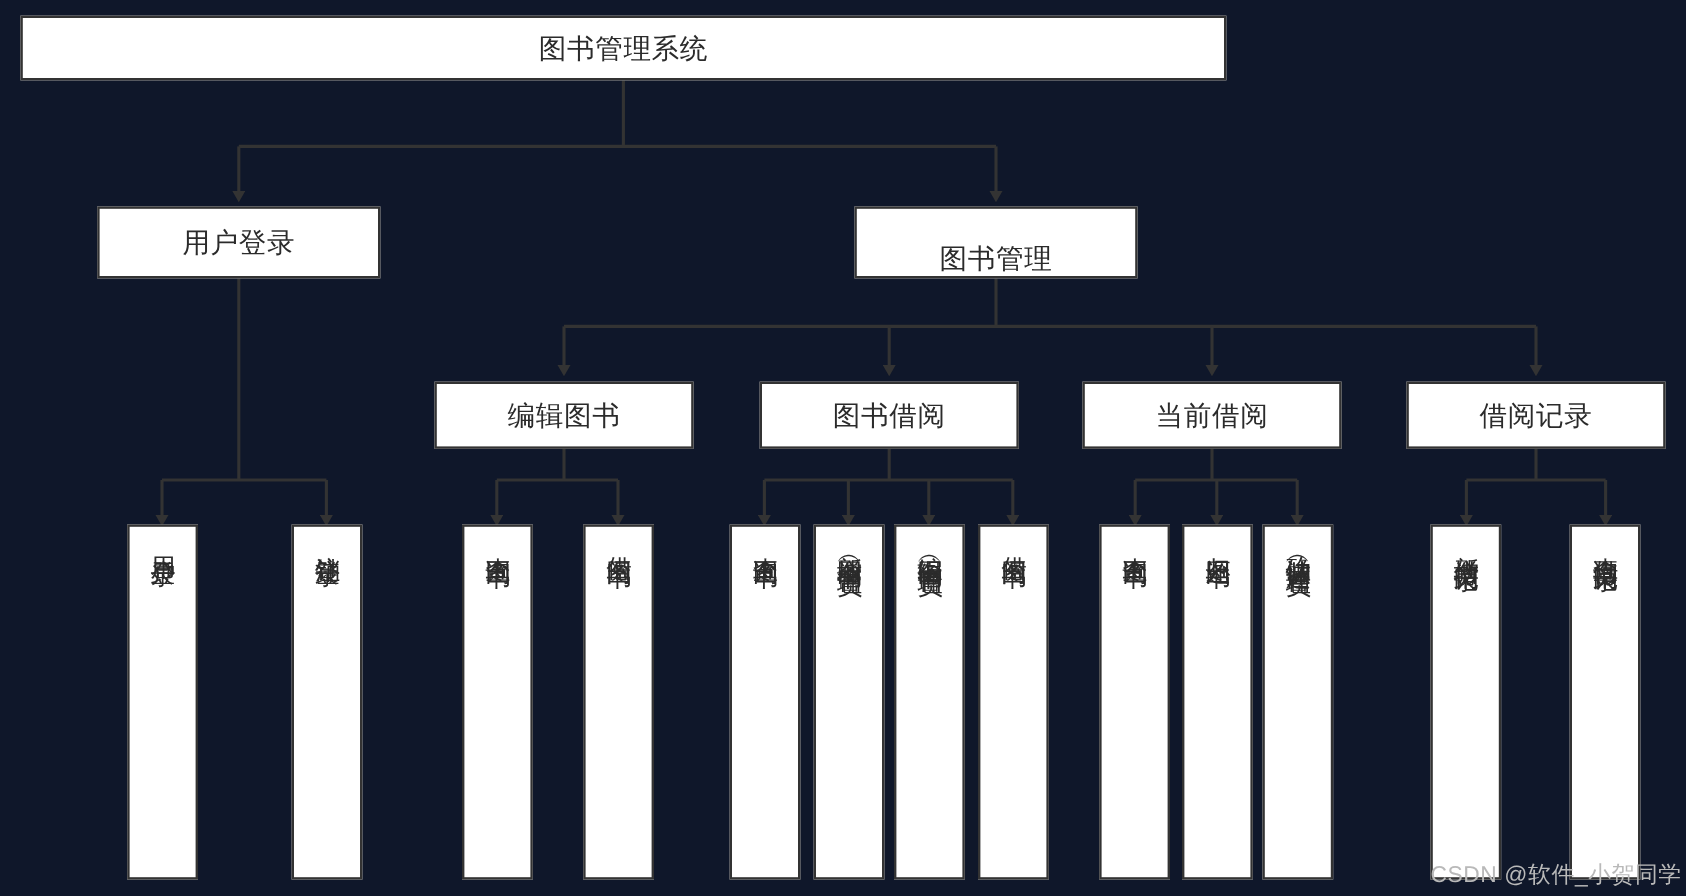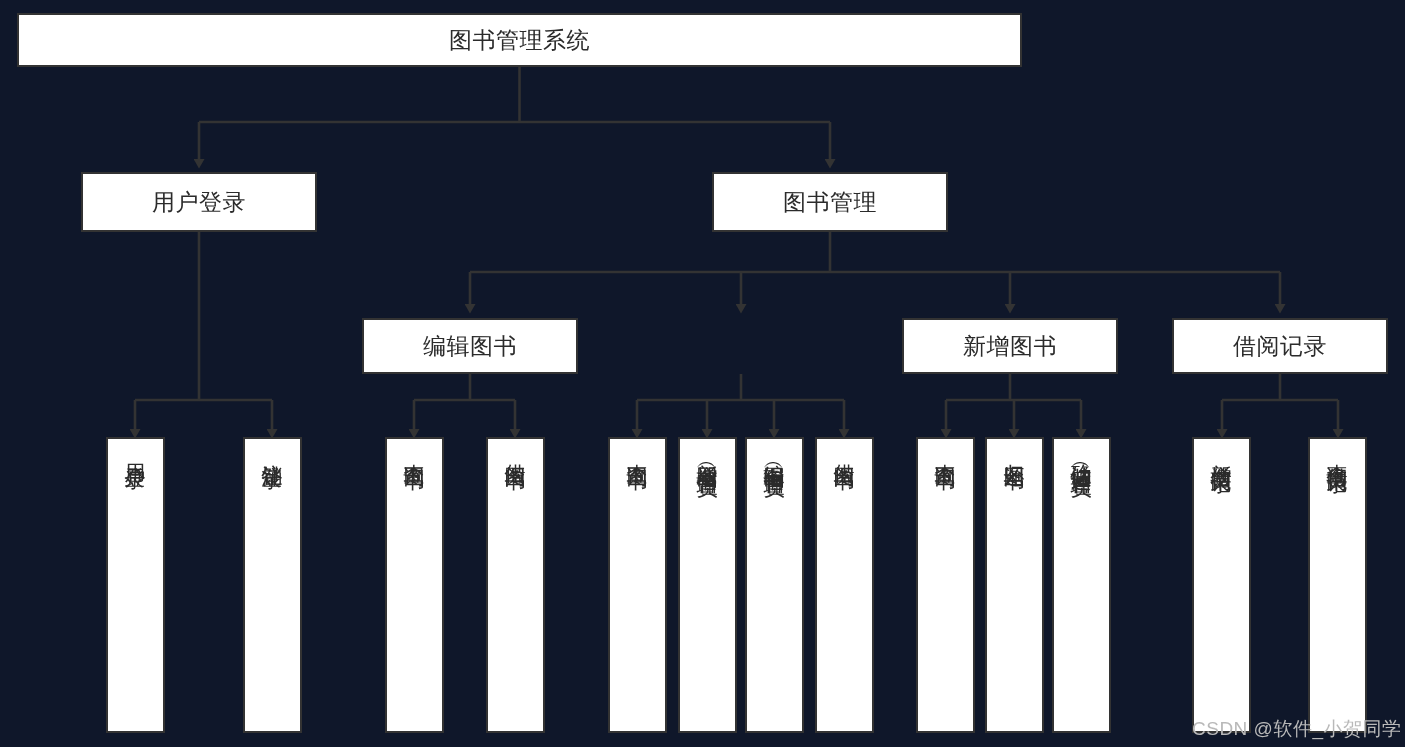--- a/index.html
+++ b/index.html
@@ -131,29 +131,32 @@
     </g>
   </svg>
 
   <div class="node root horiz" style="left:17px; top:13px; width:1005px; height:54px;">
     <span class="label">图书管理系统</span>
   </div>
 
   <div class="node horiz" style="left:81px; top:172px; width:236px; height:60px;">
     <span class="label">用户登录</span>
   </div>
-  <div class="node horiz" style="left:712px; top:172px; width:236px; height:60px;">
+  <div class="node horiz" style="left:712px; top:172px; width:236px; height:60px;align-items:flex-end;">
     <span class="label">图书管理</span>
   </div>
 
   <div class="node horiz" style="left:362px; top:318px; width:216px; height:56px;">
     <span class="label">编辑图书</span>
   </div>
+  <div class="node horiz" style="left:633px; top:318px; width:216px; height:56px;">
+    <span class="label">图书借阅</span>
+  </div>
   <div class="node horiz" style="left:902px; top:318px; width:216px; height:56px;">
-    <span class="label">新增图书</span>
+    <span class="label">当前借阅</span>
   </div>
   <div class="node horiz" style="left:1172px; top:318px; width:216px; height:56px;justify-content:center;">
     <span class="label">借阅记录</span>
   </div>
 
   <div class="node vert" style="left:106px; top:437px; width:59px; height:296px;">
     <span class="label">用户登录</span>
   </div>
   <div class="node vert" style="left:243px; top:437px; width:59px; height:296px;">
     <span class="label">注销登录</span>

